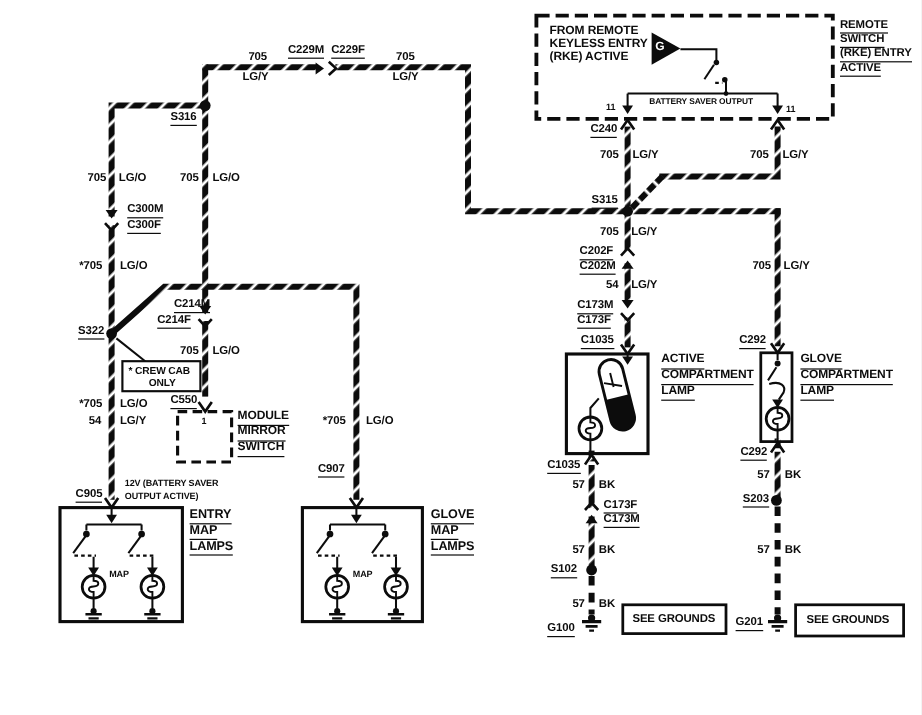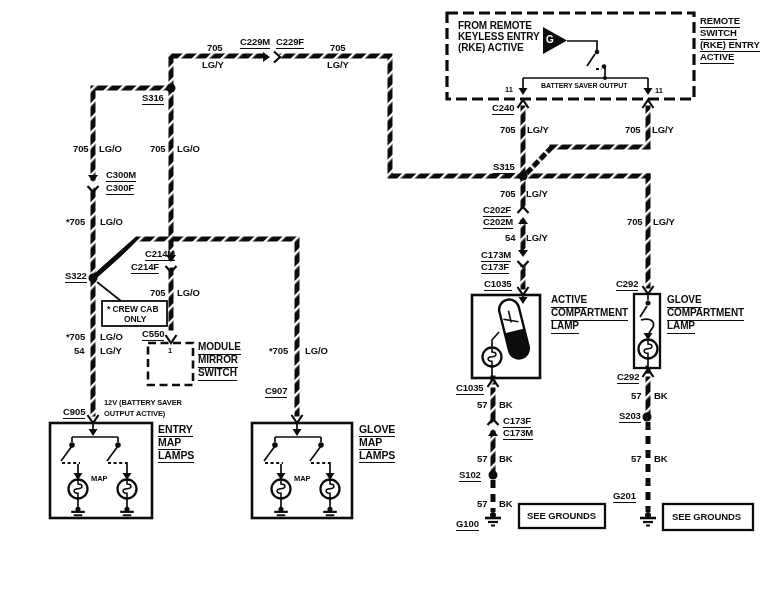--- a/index.html
+++ b/index.html
@@ -309,16 +309,16 @@
 <span class="lb" style="left:499px;top:499px">BK</span>
 <span class="lb un" style="left:456px;top:519px">G100</span>
 <span class="lb" style="left:527px;top:511px">SEE GROUNDS</span>
 
 <span class="lb un" style="left:617px;top:372px">C292</span>
 <span class="lb" style="left:631px;top:391px">57</span>
 <span class="lb" style="left:654px;top:391px">BK</span>
 <span class="lb un" style="left:619px;top:411px">S203</span>
 <span class="lb" style="left:631px;top:454px">57</span>
 <span class="lb" style="left:654px;top:454px">BK</span>
-<span class="lb un" style="left:613px;top:491px">G201</span>
+<span class="lb un" style="left:613px;top:514px">G201</span>
 <span class="lb" style="left:672px;top:512px">SEE GROUNDS</span>
 
 </div>
 
 </body></html>

